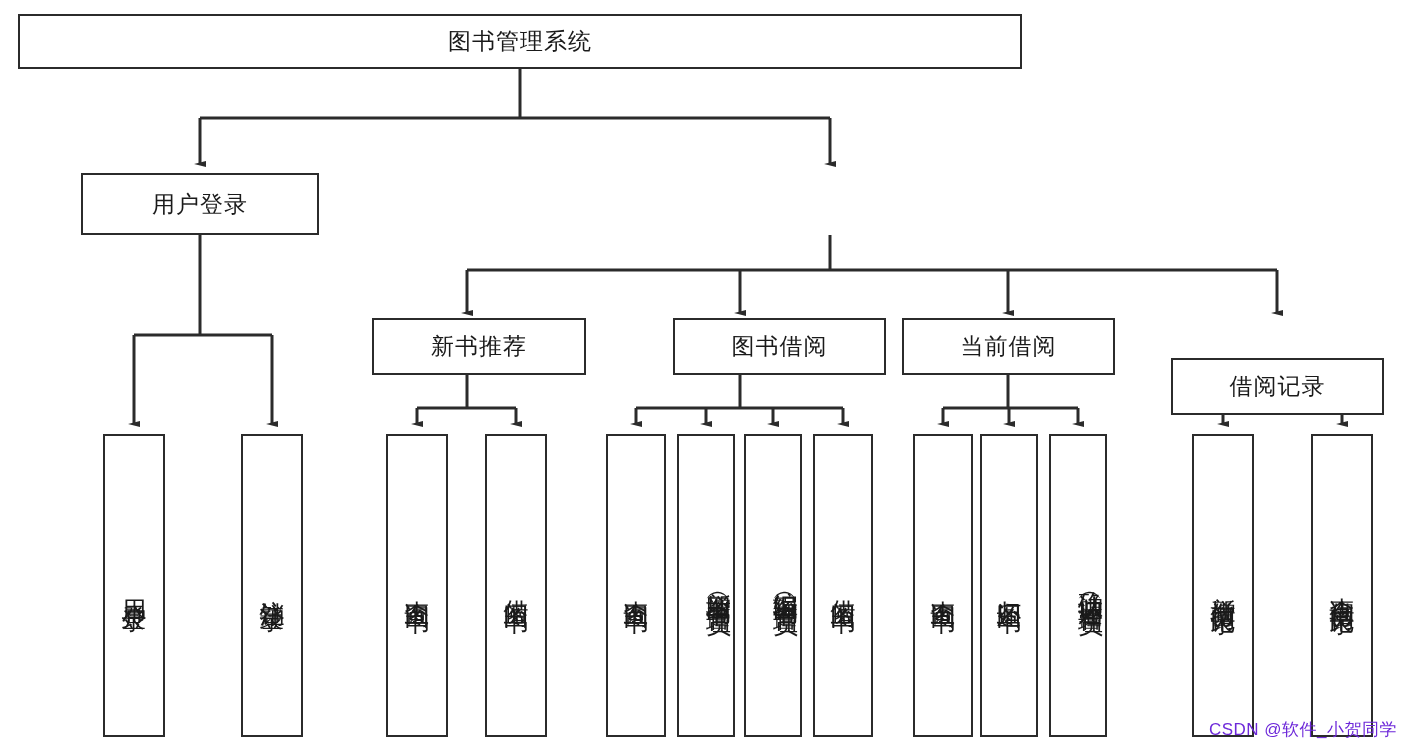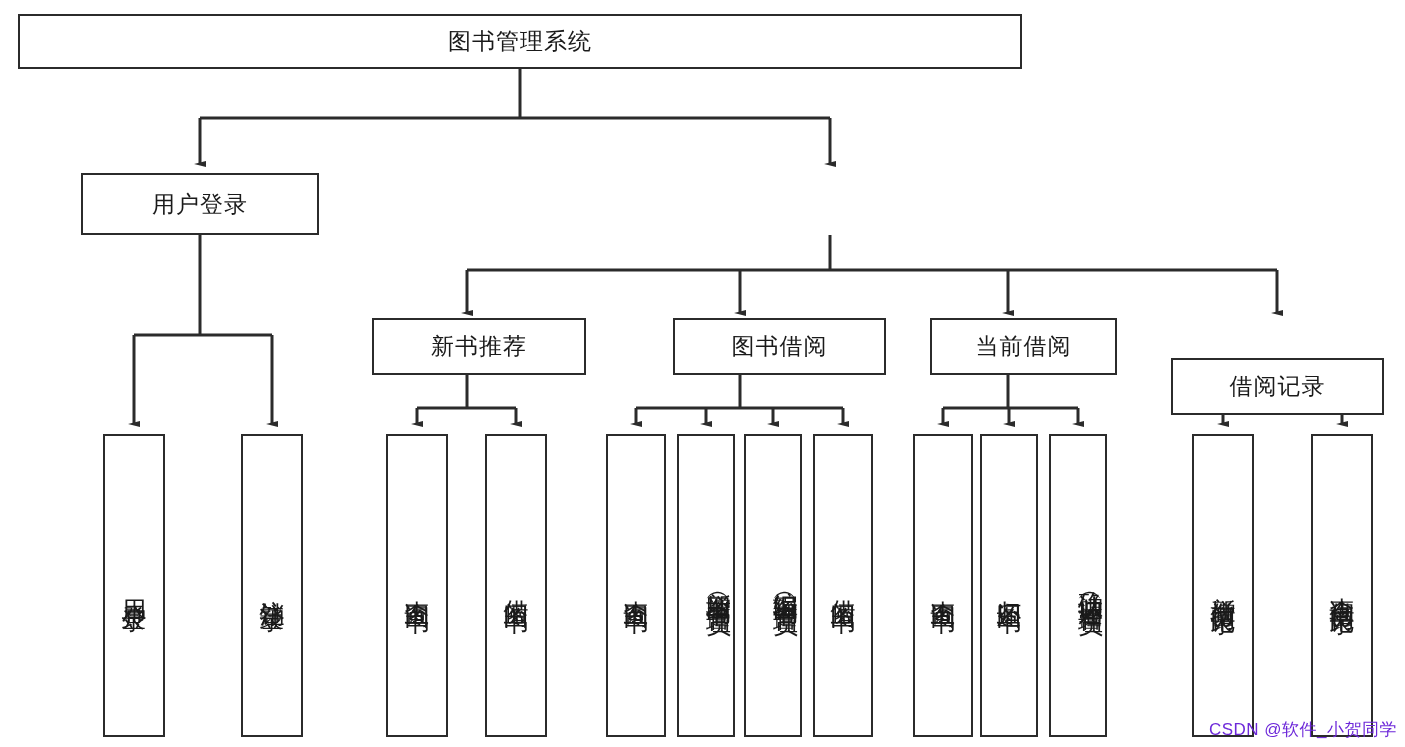--- a/index.html
+++ b/index.html
@@ -136,21 +136,21 @@
 
 
   <div class="node horiz" style="left:372px; top:318px; width:214px; height:57px;">
     <span class="node-label">新书推荐</span>
   </div>
 
   <div class="node horiz" style="left:633px; top:318px; width:213px; height:57px;margin-left:40px;">
     <span class="node-label">图书借阅</span>
   </div>
 
-  <div class="node horiz" style="left:930px; top:318px; width:187px; height:57px;">
+  <div class="node horiz" style="left:902px; top:318px; width:213px; height:57px;">
     <span class="node-label">当前借阅</span>
   </div>
 
   <div class="node horiz" style="left:1171px; top:318px; width:213px; height:57px;margin-top:40px;">
     <span class="node-label">借阅记录</span>
   </div>
 
   <div class="node vert centered" style="left:103px; top:434px; width:62px; height:303px;">
     <span class="node-label">用户登录</span>
   </div>

